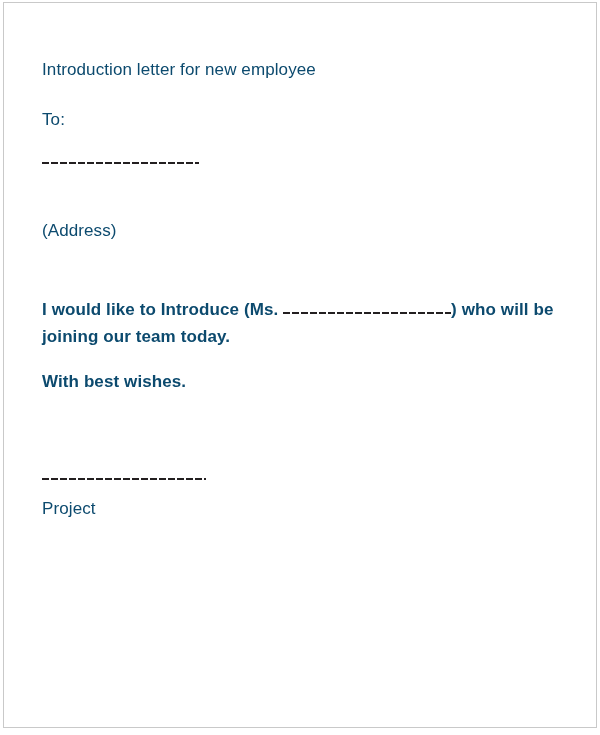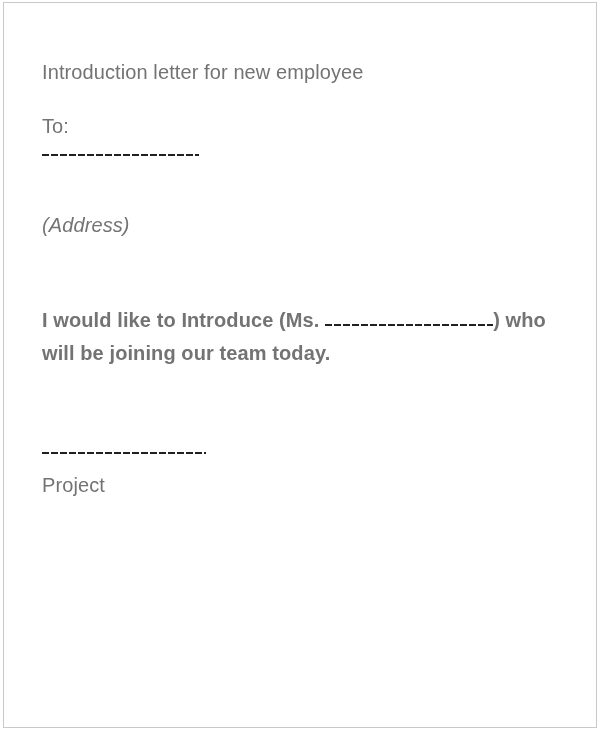--- a/index.html
+++ b/index.html
@@ -32,29 +32,29 @@
   }
 
   .letter-body {
     position: absolute;
     left: 42px;
     top: 56px;
     width: 530px;
   }
 
   .line {
-    color: #737373;
-    font-size: 20px;
+    color: #0c4a6e;
+    font-size: 17px;
     line-height: 1.62;
     letter-spacing: 0.1px;
     white-space: pre-wrap;
   }
 
   .title        { margin: 0 0 22px 0; }
-  .to-label     { margin: 0 0 0 0; }
+  .to-label     { margin: 0 0 18px 0; }
 
   
   .rule {
     height: 16px;
     position: relative;
   }
   .rule::after {
     content: "";
     position: absolute;
     left: 0;
@@ -68,21 +68,21 @@
       rgba(0,0,0,0) 9px
     );
   }
   .rule-to::after       { width: 157px; }
   .rule-signature::after{ width: 164px; }
 
   .rule-to        { margin: 0 0 50px 0; }
 
   .recipient-block { margin: 0; }
   .recipient-block .line { margin: 0 0 17px 0; }
-  .recipient-block .line:last-child { margin-bottom: 16px; font-style: italic; }
+  .recipient-block .line:last-child { margin-bottom: 4px; }
 
   .gap-before-body { height: 47px; }
 
   .para { margin: 0 0 17px 0; font-weight: bold; }
   .para:last-child { margin-bottom: 0; }
 
   
   .inline-blank {
     display: inline-block;
     width: 168px;
@@ -126,20 +126,21 @@
 
     <div class="recipient-block">
       <div class="line">(Address)</div>
     </div>
 
     <div class="gap-before-body"></div>
 
     <p class="line para"><span>I would like to Introduce (Ms. </span><span class="inline-blank"></span><span>) who will be joining our team today.</span></p>
 
 
+    <p class="line para">With best wishes.</p>
 
     <div class="gap-before-sincerely"></div>
 
 
     <div class="gap-before-sigrule"></div>
 
     <div class="rule rule-signature"></div>
 
     <div class="gap-after-sigrule"></div>
 

